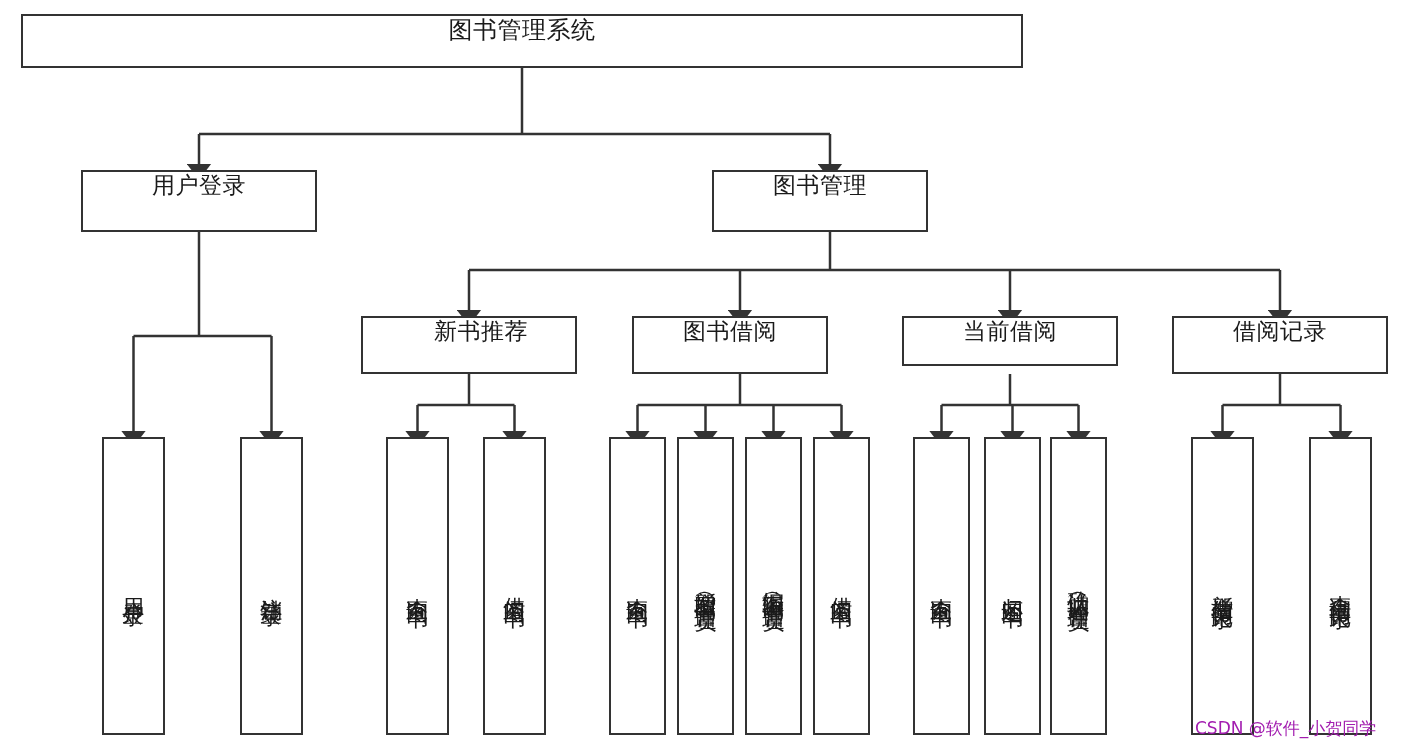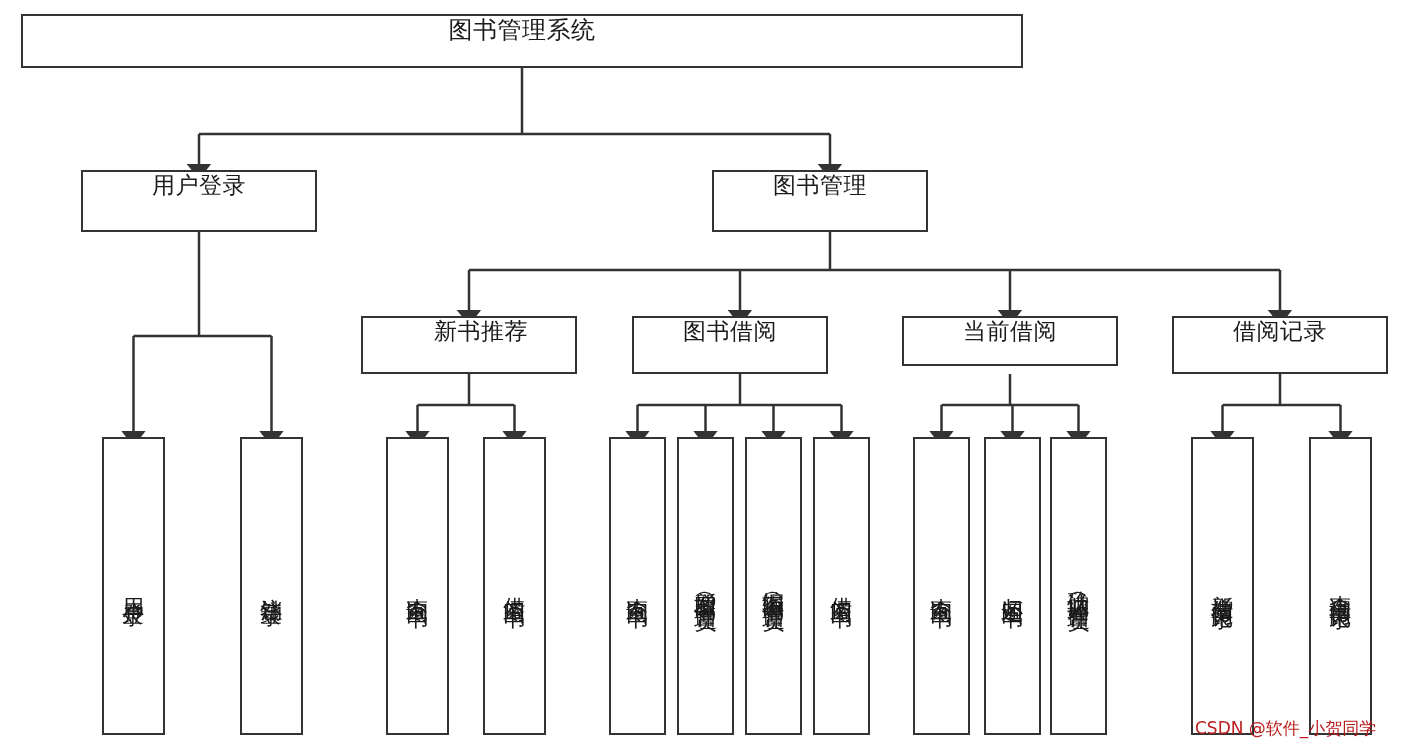--- a/index.html
+++ b/index.html
@@ -53,21 +53,21 @@
     writing-mode: vertical-rl;
     text-orientation: upright;
     font-size: 22px;
     line-height: 1.06;
     letter-spacing: 3px;
     white-space: nowrap;
   }
   .watermark {
     position: absolute;
     font-size: 17px;
-    color: #b91c1c;
+    color: #a21caf;
     white-space: nowrap;
     font-family: "DejaVu Sans", "Liberation Sans", sans-serif;
   }
 </style>
 </head>
 <body>
 
 <div id="canvas">
   <svg id="edges" viewBox="0 0 1405 747" xmlns="http://www.w3.org/2000/svg">
     <defs>

